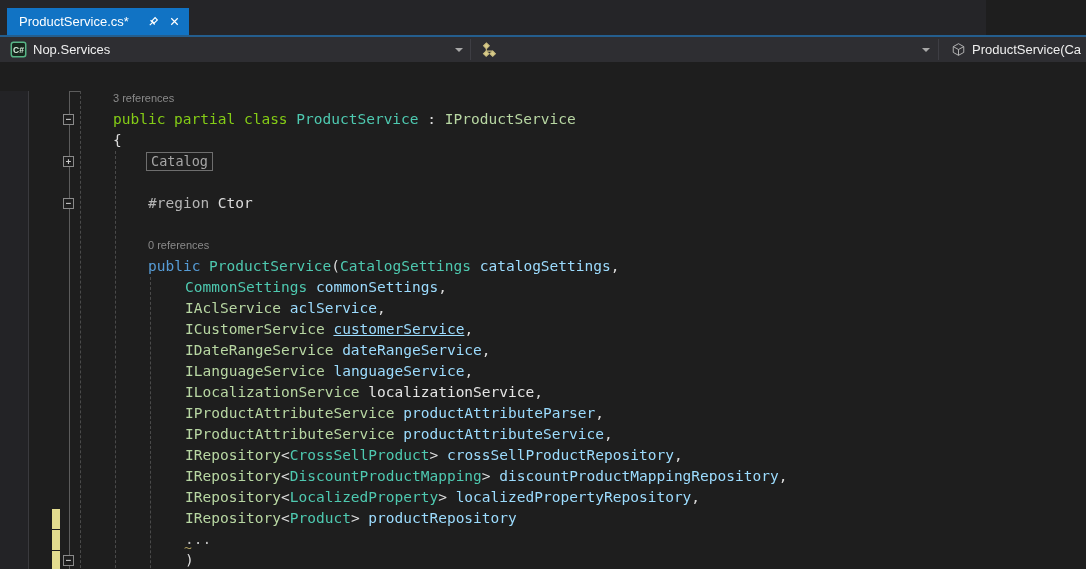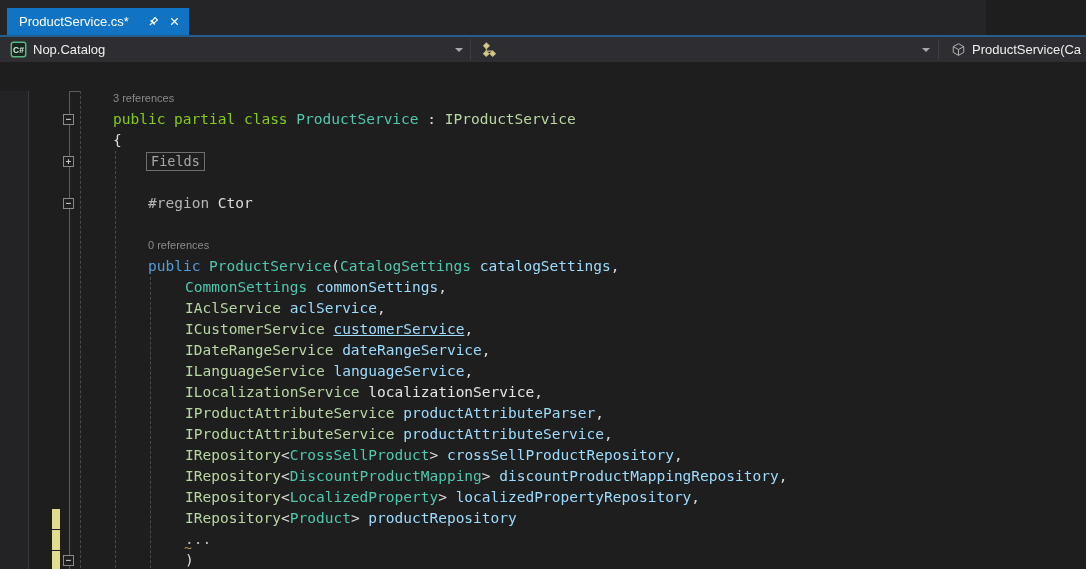--- a/index.html
+++ b/index.html
@@ -58,21 +58,21 @@
     </div>
   </div>
   <div class="tab-underline"></div>
 
   <div class="navbar">
     <div class="combo" style="left:0;width:470px;padding-left:10px;box-sizing:border-box;">
       <svg width="17" height="17" viewBox="0 0 16 16">
         <rect x="1.2" y="1.2" width="13.6" height="13.6" rx="2" fill="#17271D" stroke="#57B586" stroke-width="1.4"></rect>
         <text x="8" y="11.3" font-size="8" font-weight="bold" fill="#D7EEDD" text-anchor="middle" font-family="Liberation Sans, sans-serif">C#</text>
       </svg>
-      <span class="lbl">Nop.Catalog</span>
+      <span class="lbl">Nop.Services</span>
       <span class="arrow" style="left:455px;"></span>
     </div>
     <div class="vsep" style="left:470px;"></div>
 
     <div class="combo" style="left:471px;width:467px;padding-left:10px;box-sizing:border-box;">
       <svg width="17" height="17" viewBox="0 0 16 16">
         <g stroke="#C9BC7E" stroke-width="1" fill="#D9CC8A">
           <path d="M5 7 L5 9.5 M5 9.5 L11 9.5 M11 9.5 L11 11" fill="none"></path>
           <rect x="3.2" y="2.6" width="3.8" height="3.8" transform="rotate(45 5.1 4.5)"></rect>
           <rect x="3.1" y="10.1" width="3.6" height="3.6" transform="rotate(45 4.9 11.9)"></rect>
@@ -100,21 +100,21 @@
     <div class="otick"></div>
     <div class="guide" style="left:80px;top:0;height:507px;"></div>
     <div class="guide" style="left:115px;top:60px;height:447px;"></div>
     <div class="guide" style="left:150px;top:186px;height:321px;"></div>
     <div id="rows">
         <div class="row codelens" style="top: -3px; left: 113px;">3 references</div>
         <div class="fold" style="top: 23px;">−</div>
         <div class="row" style="top: 18px; left: 113px;"><span style="color: #84cc16;">public partial class </span><span style="color: rgb(78, 201, 176);">ProductService</span><span style="color: rgb(220, 220, 220);"> : </span><span style="color: rgb(184, 215, 163);">IProductService</span></div>
         <div class="row" style="top: 39px; left: 113px;"><span style="color: rgb(220, 220, 220);">{</span></div>
         <div class="fold" style="top: 65px;">+</div>
-        <div class="row" style="top: 60px; left: 146px;"><span class="colbox">Fields</span></div>
+        <div class="row" style="top: 60px; left: 146px;"><span class="colbox">Catalog</span></div>
         <div class="fold" style="top: 107px;">−</div>
         <div class="row" style="top: 102px; left: 148px;"><span style="color: rgb(181, 181, 181);">#region </span><span style="color: rgb(220, 220, 220);">Ctor</span></div>
         <div class="row codelens" style="top: 144px; left: 148px;">0 references</div>
         <div class="row" style="top: 165px; left: 148px;"><span style="color: rgb(86, 156, 214);">public </span><span style="color: rgb(78, 201, 176);">ProductService</span><span style="color: rgb(220, 220, 220);">(</span><span style="color: rgb(78, 201, 176);">CatalogSettings</span><span style="color: rgb(220, 220, 220);"> </span><span style="color: rgb(156, 220, 254);">catalogSettings</span><span style="color: rgb(220, 220, 220);">,</span></div>
         <div class="row" style="top: 186px; left: 185px;"><span style="color: rgb(78, 201, 176);">CommonSettings</span><span style="color: rgb(220, 220, 220);"> </span><span style="color: rgb(156, 220, 254);">commonSettings</span><span style="color: rgb(220, 220, 220);">,</span></div>
         <div class="row" style="top: 207px; left: 185px;"><span style="color: rgb(184, 215, 163);">IAclService</span><span style="color: rgb(220, 220, 220);"> </span><span style="color: rgb(156, 220, 254);">aclService</span><span style="color: rgb(220, 220, 220);">,</span></div>
         <div class="row" style="top: 228px; left: 185px;"><span style="color: rgb(184, 215, 163);">ICustomerService</span><span style="color: rgb(220, 220, 220);"> </span><span style="color: rgb(156, 220, 254); text-decoration: underline;">customerService</span><span style="color: rgb(220, 220, 220);">,</span></div>
         <div class="row" style="top: 249px; left: 185px;"><span style="color: rgb(184, 215, 163);">IDateRangeService</span><span style="color: rgb(220, 220, 220);"> </span><span style="color: rgb(156, 220, 254);">dateRangeService</span><span style="color: rgb(220, 220, 220);">,</span></div>
         <div class="row" style="top: 270px; left: 185px;"><span style="color: rgb(184, 215, 163);">ILanguageService</span><span style="color: rgb(220, 220, 220);"> </span><span style="color: rgb(156, 220, 254);">languageService</span><span style="color: rgb(220, 220, 220);">,</span></div>
         <div class="row" style="top: 291px; left: 185px;"><span style="color: rgb(184, 215, 163);">ILocalizationService</span><span style="color: rgb(220, 220, 220);"> </span><span style="color: #e5e5e5;">localizationService</span><span style="color: rgb(220, 220, 220);">,</span></div>

